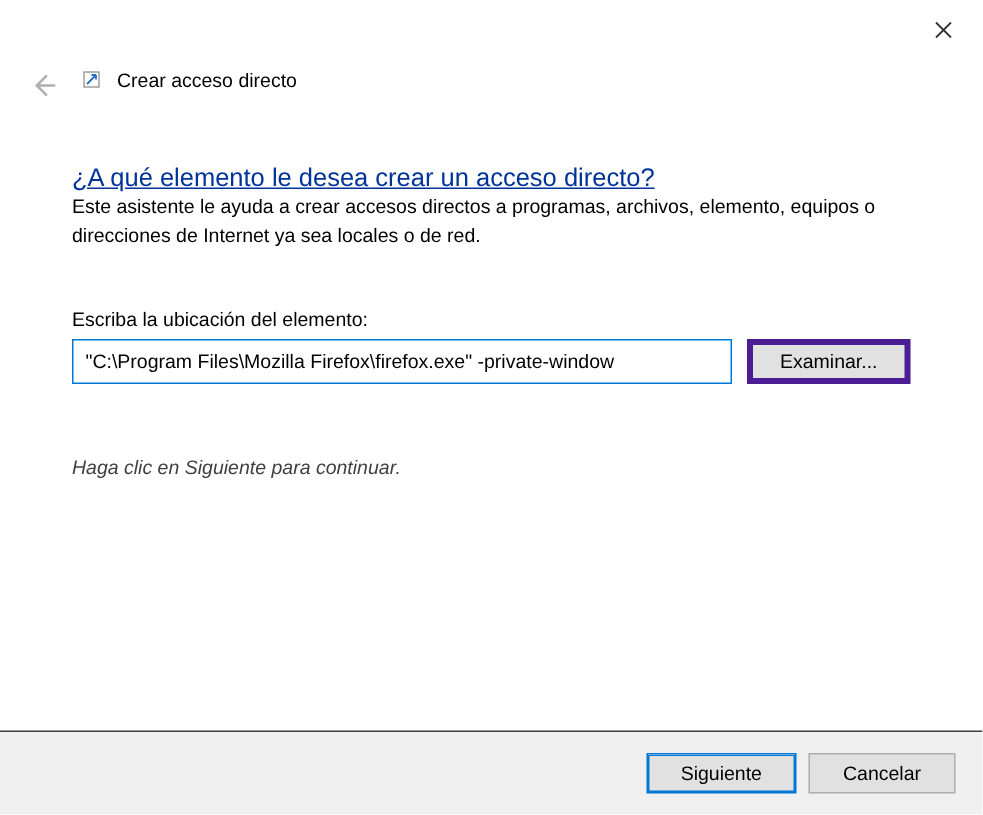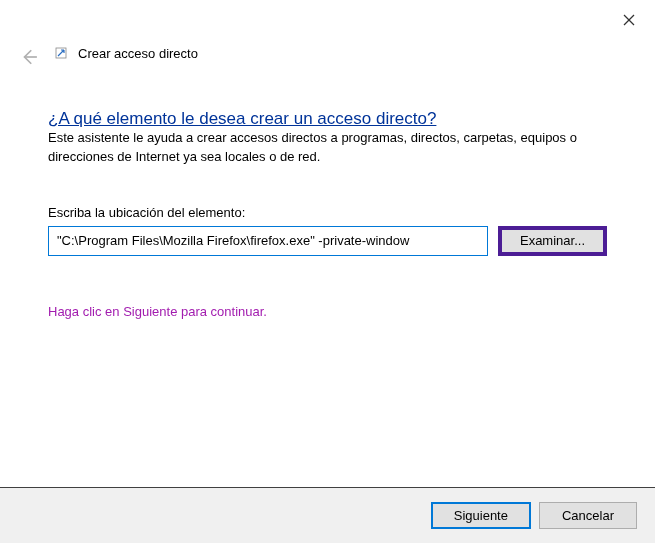--- a/index.html
+++ b/index.html
@@ -97,21 +97,22 @@
       border: 4px solid #4c1d95;
       padding: 0 18px;
       font-size: 13px;
       font-family: inherit;
       cursor: pointer;
       height: 30px;
       min-width: 100px;
     }
     .continue-text {
       font-size: 13px;
-      color: #a21caf;
+      color: #404040;
+      font-style: italic;
     }
     .footer {
       position: absolute;
       bottom: 0;
       left: 0;
       right: 0;
       height: 56px;
       border-top: 1px solid #404040;
       background: #f0f0f0;
       display: flex;
@@ -156,21 +157,21 @@
         <rect x="2" y="2" width="10" height="10" fill="#fff" stroke="#888" stroke-width="0.8"></rect>
         <path d="M4 10 L10 4 M10 4 L7 4 M10 4 L10 7" stroke="#2a6ec2" stroke-width="1.2" fill="none"></path>
       </svg>
   </span>
   <span class="header-title">Crear acceso directo</span>
 </div>
 
 <div class="content">
   <h1 class="main-heading">¿A qué elemento le desea crear un acceso directo?</h1>
 
-  <p class="description">Este asistente le ayuda a crear accesos directos a programas, directos, carpetas, equipos o direcciones de Internet ya sea locales o de red.</p>
+  <p class="description">Este asistente le ayuda a crear accesos directos a programas, archivos, elemento, equipos o direcciones de Internet ya sea locales o de red.</p>
 
   <div class="input-label">Escriba la ubicación del elemento:</div>
 
   <div class="input-row">
     <input type="text" class="location-input" value="&quot;C:\Program Files\Mozilla Firefox\firefox.exe&quot; -private-window" style="">
     <button class="browse-btn">Examinar...</button>
   </div>
 
   <p class="continue-text">Haga clic en Siguiente para continuar.</p>
 </div>

